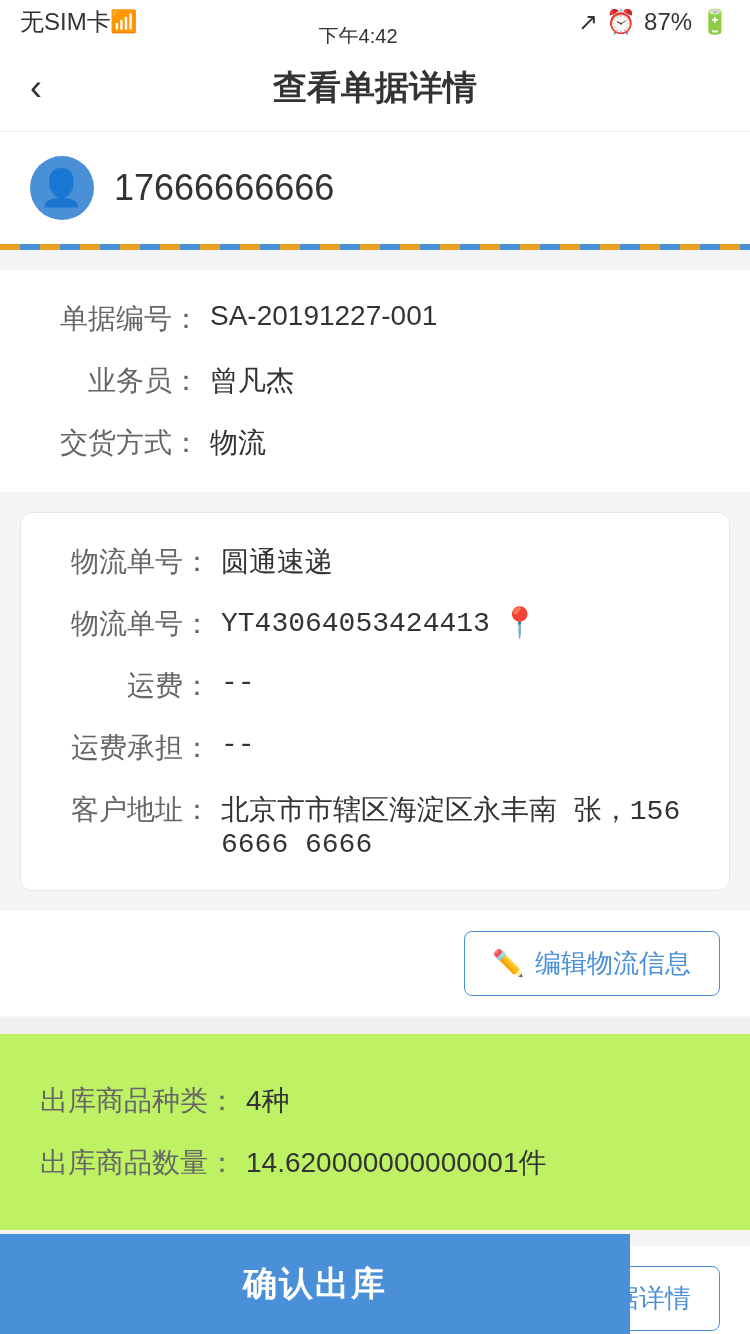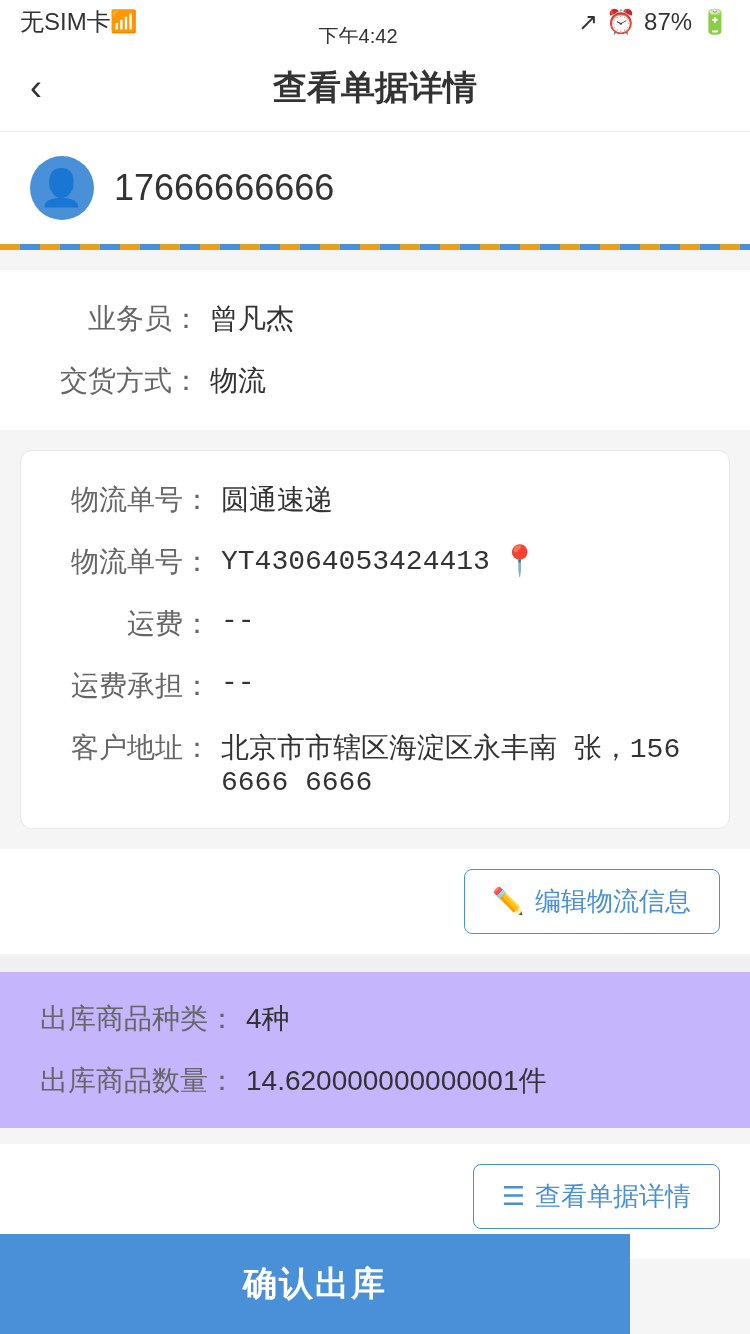--- a/index.html
+++ b/index.html
@@ -178,22 +178,22 @@
     }
 
     
     .gray-sep {
       height: 16px;
       background: #f0f0f0;
     }
 
     
     .goods-section {
-      background: #c4b5fd;
-      padding: 28px 40px;
+      background: #bef264;
+      padding: 48px 40px;
       margin-bottom: 16px;
     }
 
     
     .view-details-area {
       background: #fff;
       display: flex;
       justify-content: flex-end;
       padding: 20px 30px 30px;
     }
@@ -253,20 +253,24 @@
   </div>
   <span class="customer-phone">17666666666</span>
 </div>
 
 <div class="dashed-divider"></div>
 
 <div class="content">
 
   <div class="info-section">
     <div class="info-row">
+      <span class="info-label">单据编号：</span>
+      <span class="info-value">SA-20191227-001</span>
+    </div>
+    <div class="info-row">
       <span class="info-label">业务员：</span>
       <span class="info-value">曾凡杰</span>
     </div>
     <div class="info-row">
       <span class="info-label">交货方式：</span>
       <span class="info-value">物流</span>
     </div>
   </div>
 
   <div class="logistics-card">

